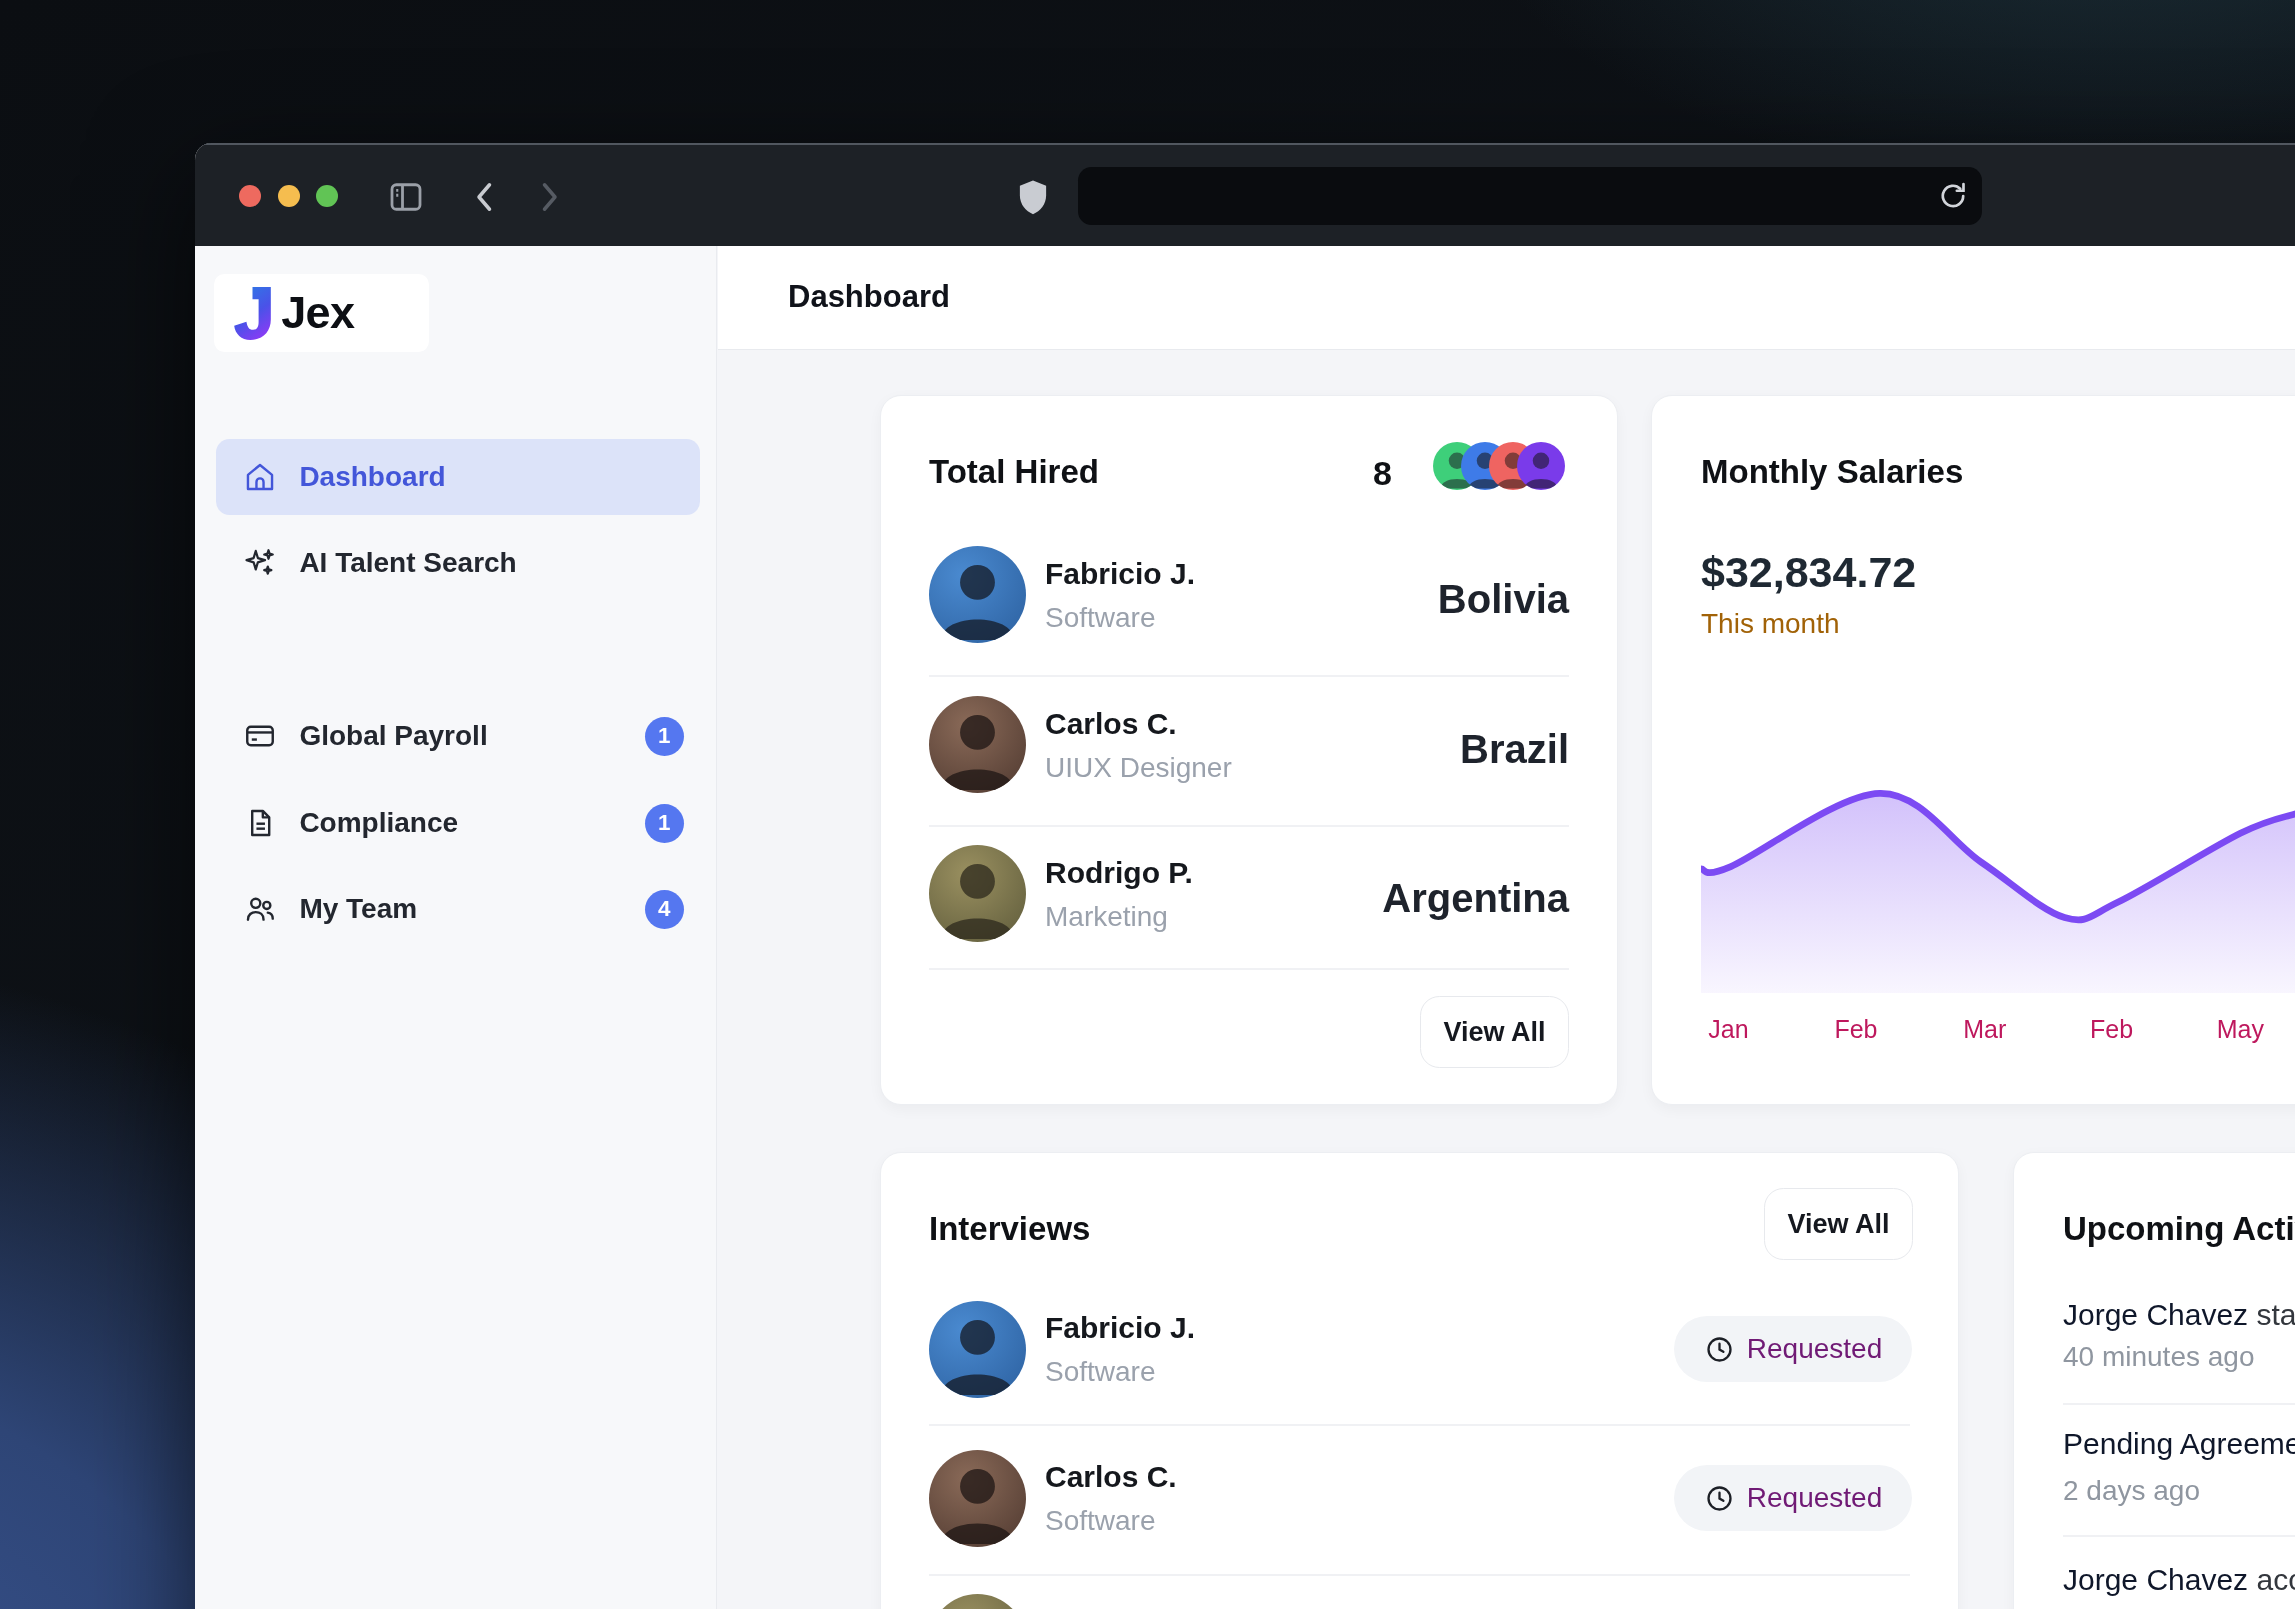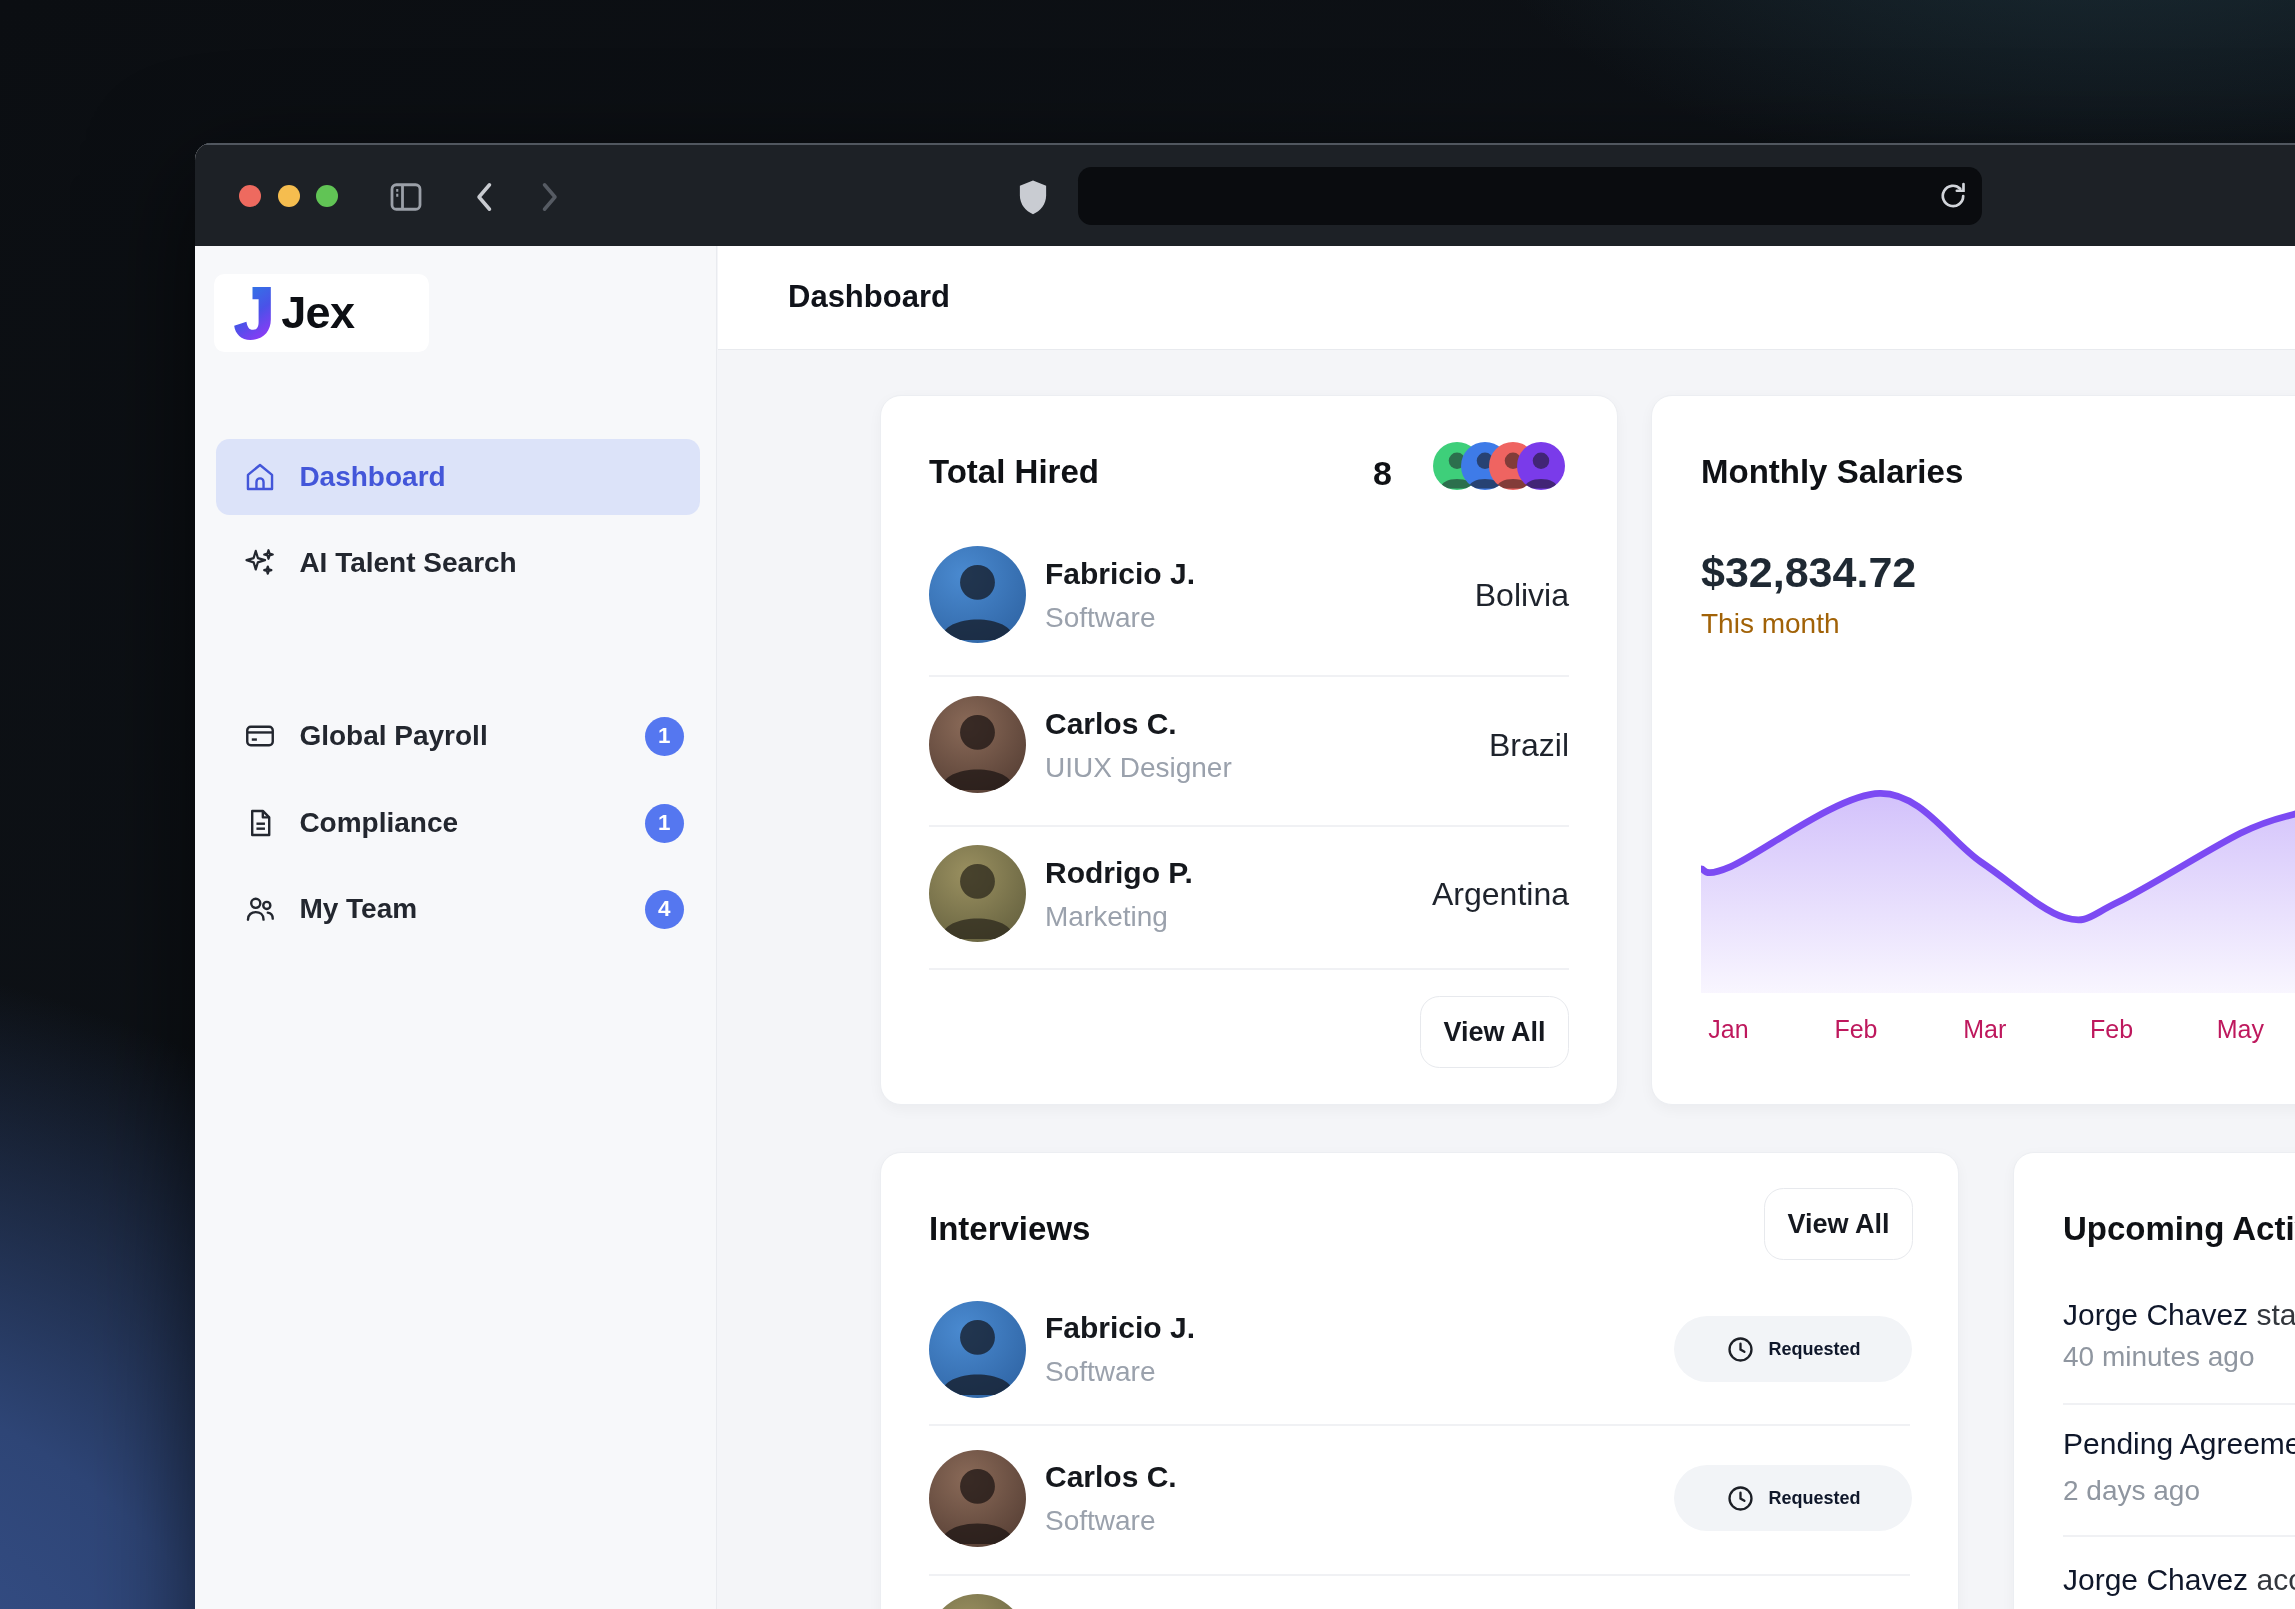--- a/index.html
+++ b/index.html
@@ -60,37 +60,37 @@
   
   .th-count{position:absolute;left:492px;top:58px;font-size:34px;font-weight:700;color:#0F1115}
   .th-stack{position:absolute;left:552px;top:46px;display:flex}
   .stack-av{width:48px;height:48px;border-radius:50%;position:relative;overflow:hidden;margin-left:-20px}
   .stack-av:first-child{margin-left:0}
   .stack-av svg{position:absolute;inset:0;width:100%;height:100%}
   .p-row{position:absolute;left:48px;right:48px;height:134px}
   .p-row .avatar{position:absolute;left:0;top:7.5px;width:97px;height:97px}
   .p-name{position:absolute;left:116px;top:19.4px;font-size:30px;font-weight:700;color:#15181D;white-space:nowrap}
   .p-role{position:absolute;left:116px;top:64px;font-size:28px;font-weight:400;color:#9AA1AC;white-space:nowrap}
-  .p-country{position:absolute;right:0;top:39px;font-size:32px;font-weight:400;color:#1E232C;white-space:nowrap}
+  .p-country{position:absolute;right:0;top:39px;font-size:40px;font-weight:700;color:#1E232C;white-space:nowrap}
   
   .ms-amount{position:absolute;left:49px;top:152px;font-size:43px;font-weight:800;color:#1F2933;white-space:nowrap}
   .ms-sub{position:absolute;left:49px;top:212px;font-size:28px;color:#a16207;white-space:nowrap}
   .ms-chart{position:absolute;left:49px;top:373px;width:596px;height:224px}
   .ms-labels{position:absolute;left:49px;top:619px;width:596px;height:34px}
   .ms-labels span{position:absolute;transform:translateX(-50%);font-size:25px;color:#be185d;white-space:nowrap}
   
   .iv-row{position:absolute;left:48px;right:48px;height:127px}
   .iv-row .avatar{position:absolute;left:0;top:0;width:97px;height:97px}
   .iv-name{position:absolute;left:116px;top:10.4px;font-size:30px;font-weight:700;color:#15181D;white-space:nowrap}
   .iv-role{position:absolute;left:116px;top:55px;font-size:28px;color:#9AA1AC;white-space:nowrap}
   .status-pill{position:absolute;left:745px;top:15px;width:238px;height:66px;border-radius:33px;
     background:#F2F4F7;display:flex;align-items:center;justify-content:center;gap:12px;}
   .status-pill .clk{width:31px;height:31px;color:#1C1F26}
   .status-pill .clk svg{width:100%;height:100%}
-  .status-pill .st-txt{font-size:18px;font-weight:700;color:#0f172a;white-space:nowrap}
+  .status-pill .st-txt{font-size:28px;font-weight:400;color:#701a75;white-space:nowrap}
   
   .up-line{position:absolute;left:49px;font-size:30px;white-space:nowrap}
   .up-line .b{font-weight:400;color:#0f172a}
   .up-line .r{font-weight:400;color:#33373D}
   .up-time{position:absolute;left:49px;font-size:28px;color:#8F96A0;white-space:nowrap}
   .up-div{position:absolute;left:49px;right:-45px;height:1.5px;background:#F0F1F4}
 </style>
 </head>
 <body>
 

